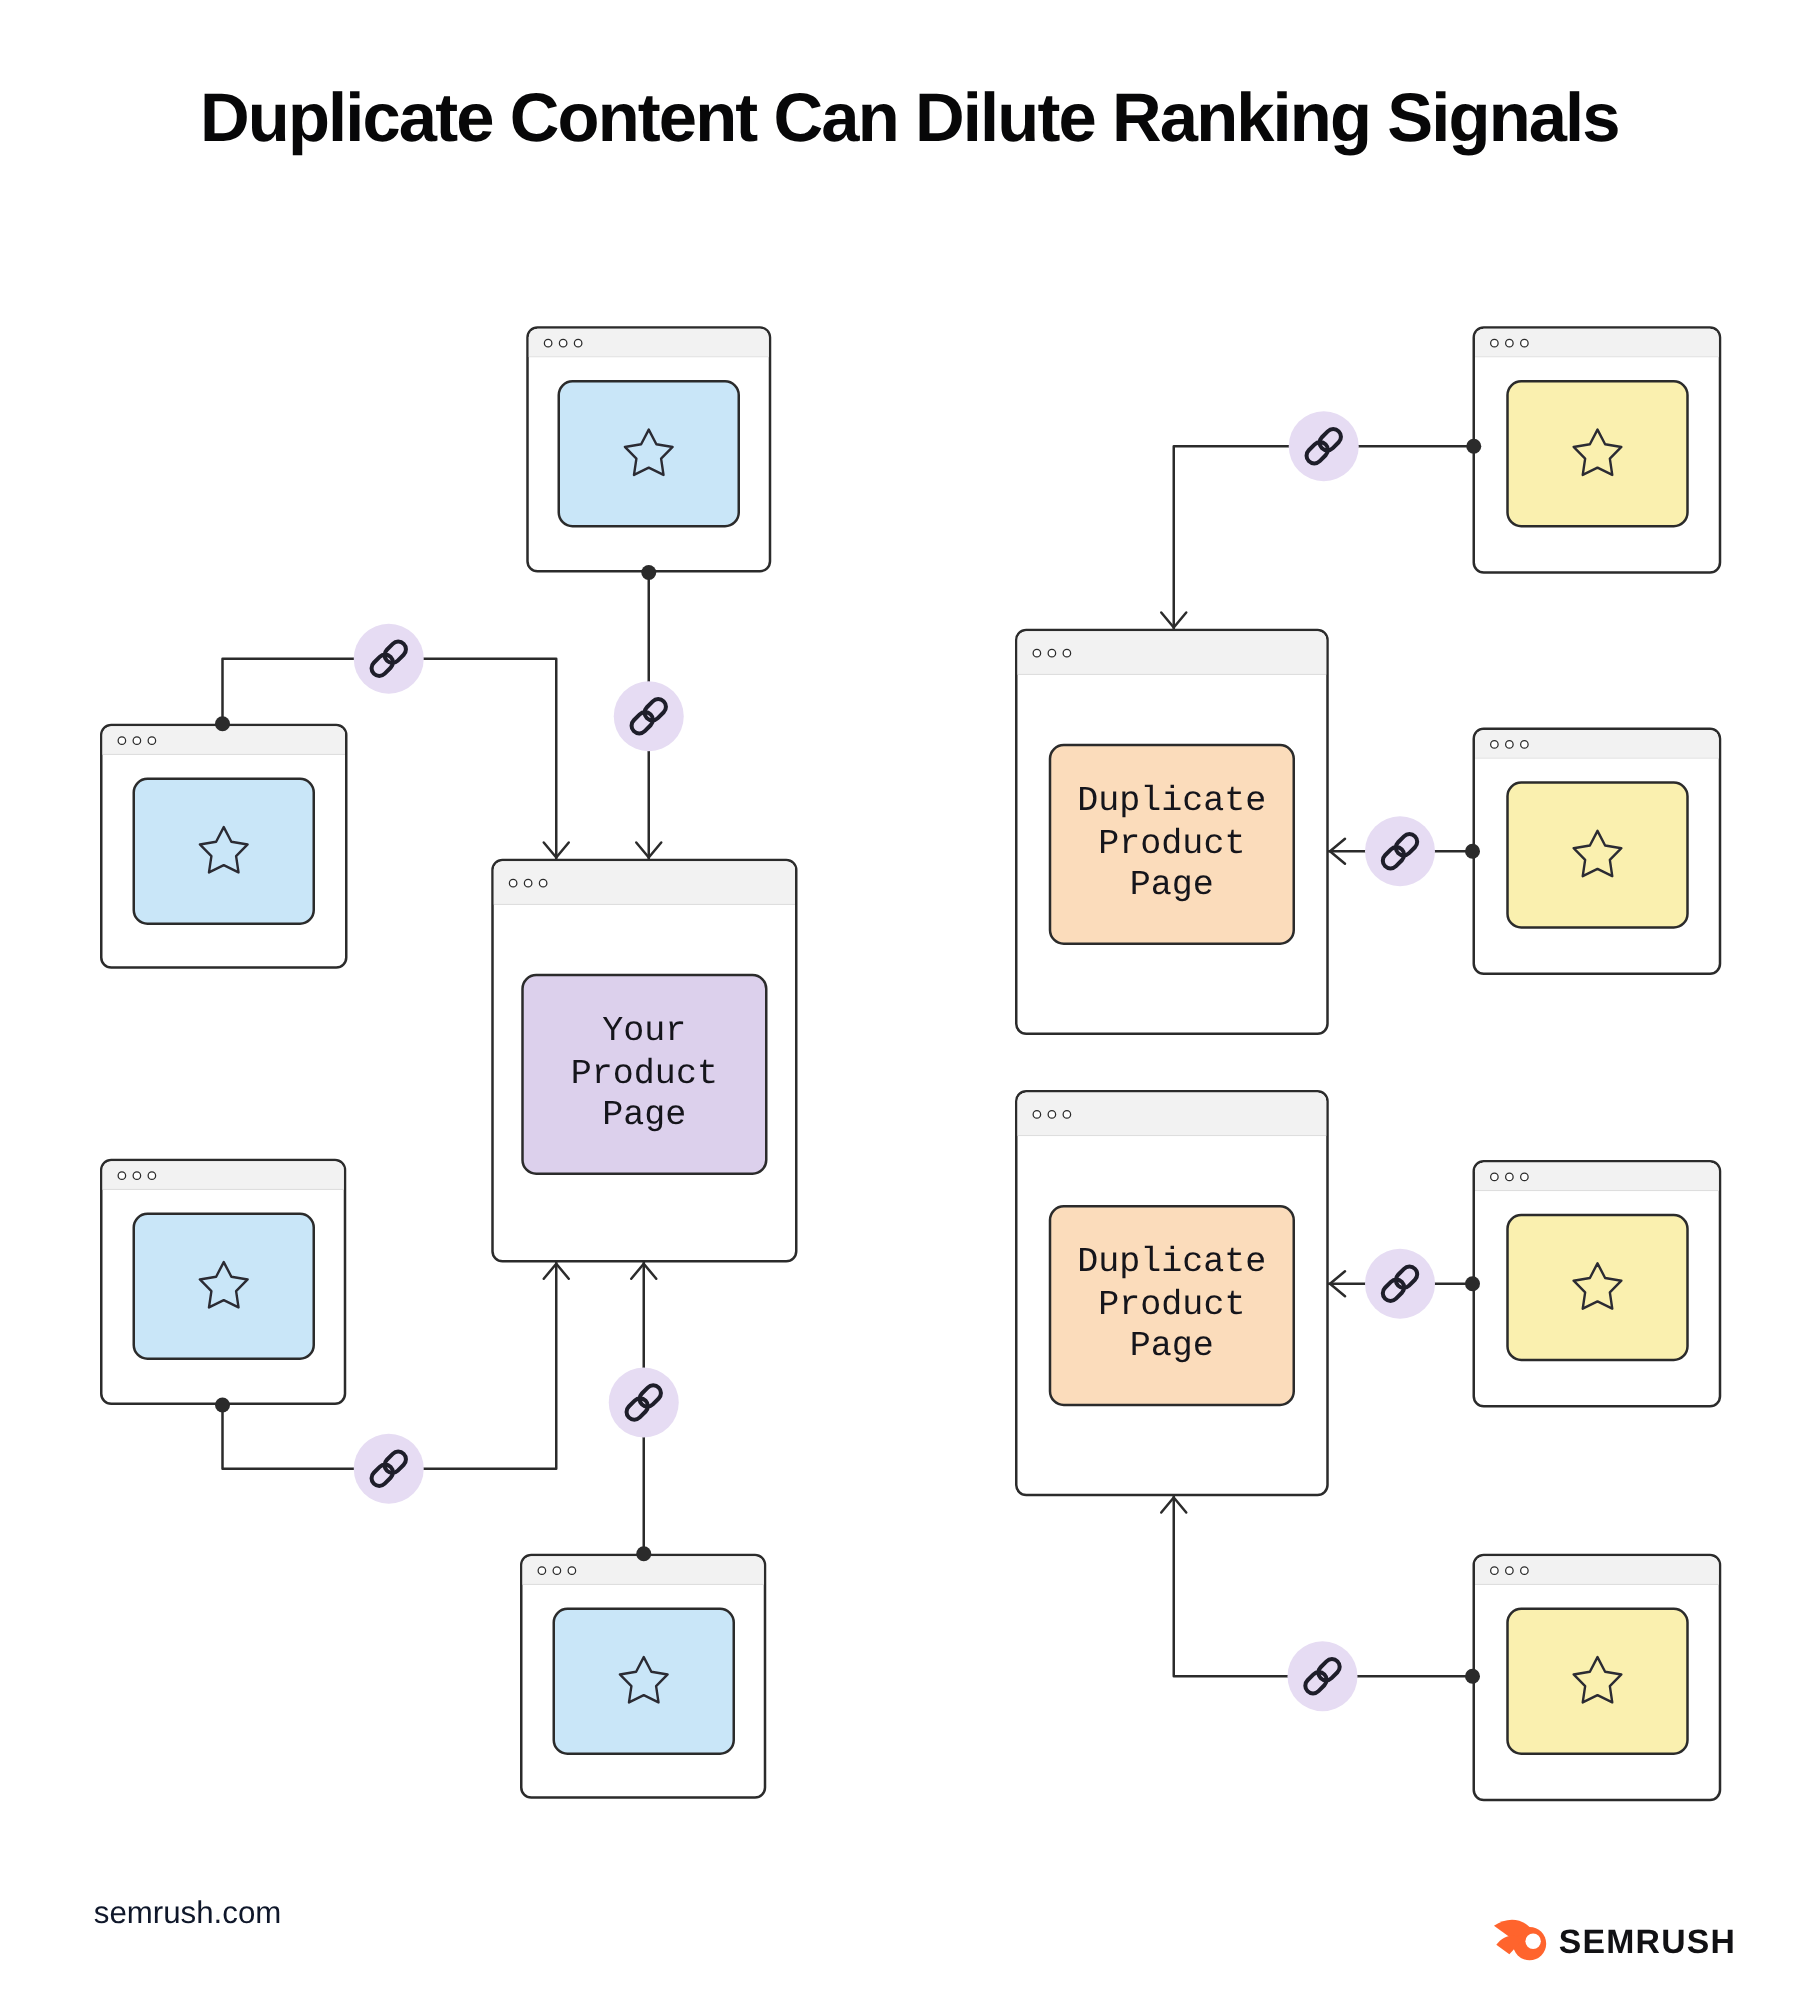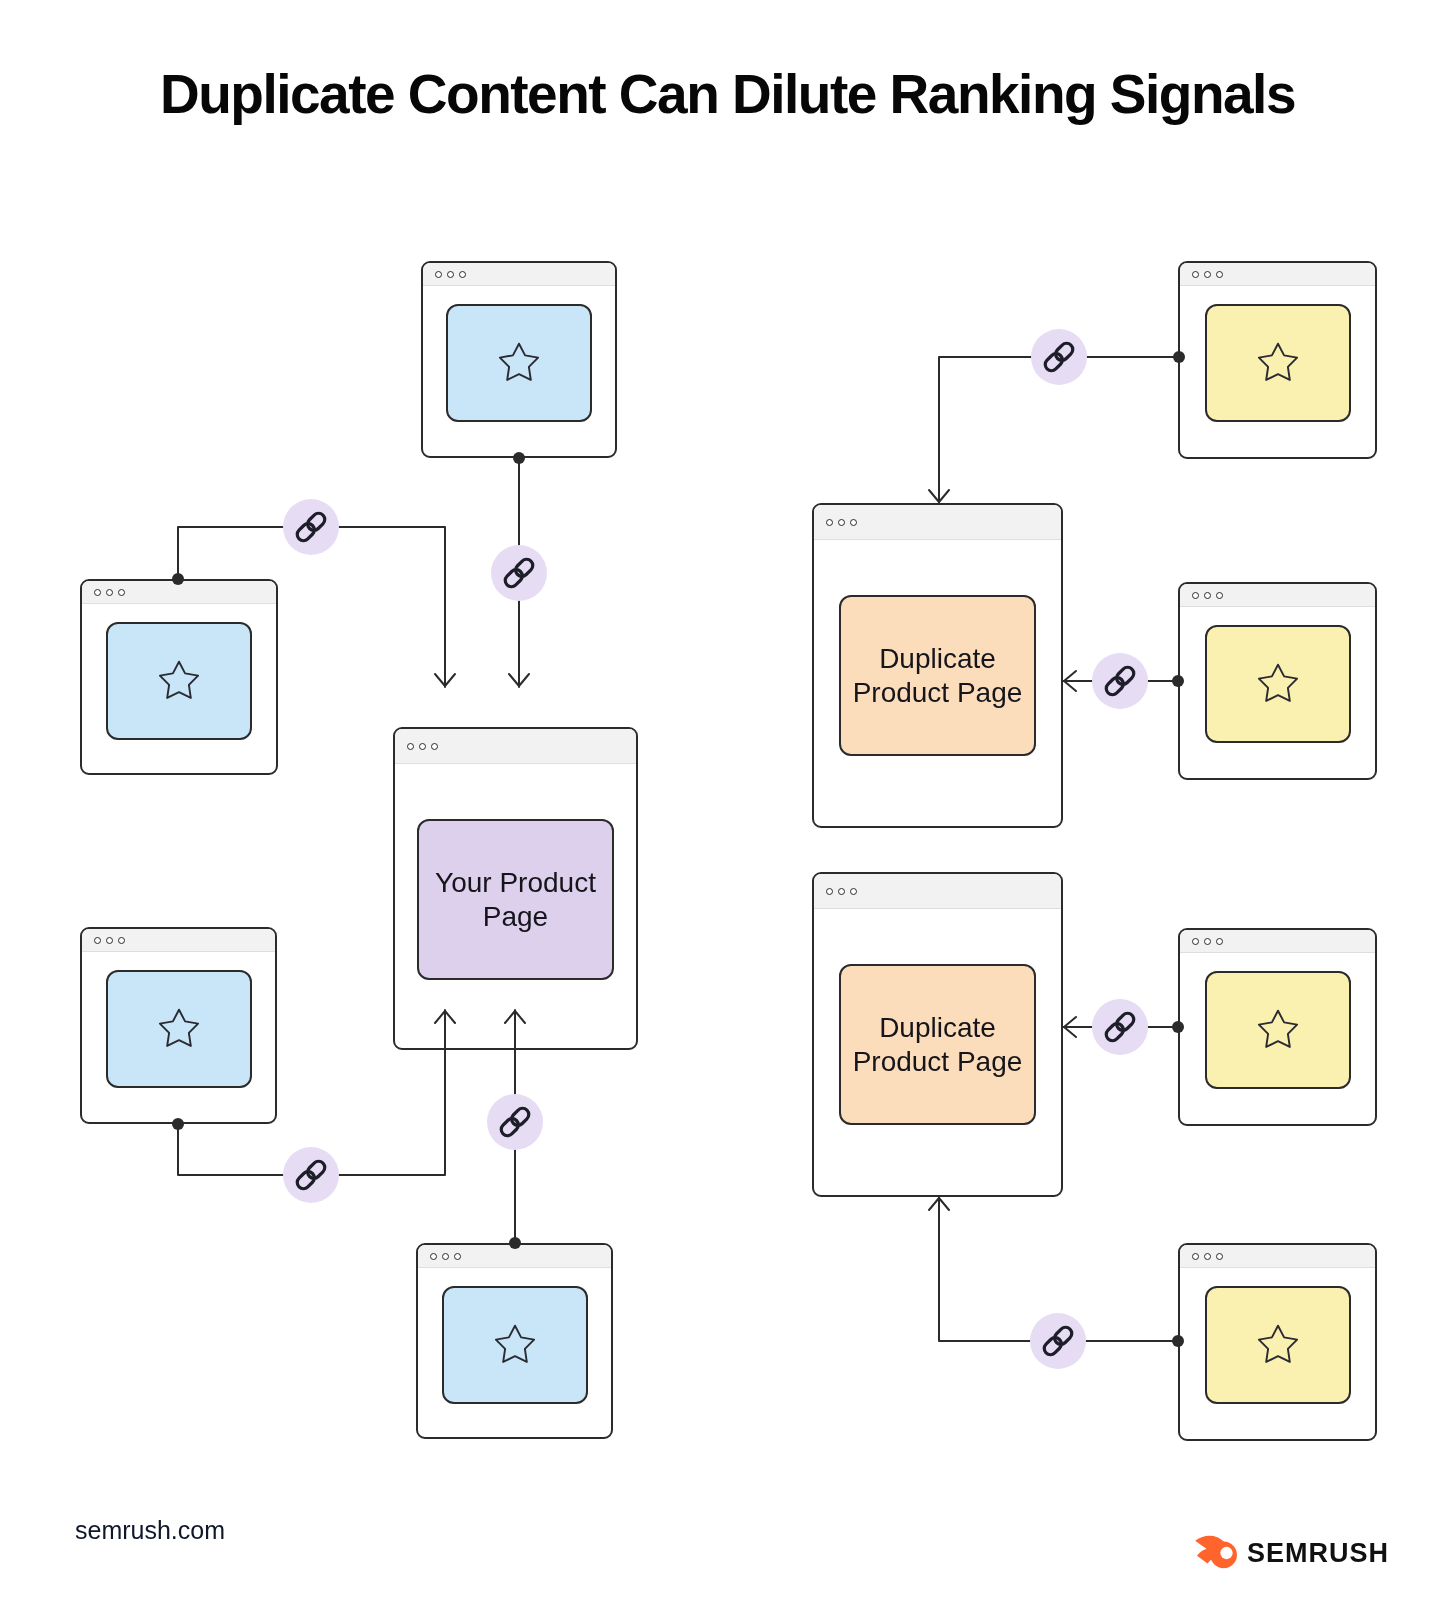--- a/index.html
+++ b/index.html
@@ -22,21 +22,21 @@
   .bar{box-sizing:border-box; display:flex; align-items:center; gap:5px;
     background:var(--header_bar); border-bottom:1px solid #DEDEDE;
     border-radius:7px 7px 0 0; padding-left:12px;}
   .small .bar{height:23px;}
   .large .bar{height:35px;}
   .wdot{width:7px;height:7px;border:1.7px solid var(--ink);border-radius:50%;
     background:#fff;box-sizing:border-box;flex:none;}
   .wbody{position:absolute;left:0;right:0;bottom:0;display:flex;
     align-items:flex-start;justify-content:center;}
   .small .wbody{top:23px;padding-top:18px;}
-  .large .wbody{top:35px;padding-top:55px;}
+  .large .wbody{top:35px;padding-top:55px;font-family:Liberation Mono, monospace;}
   .panel{box-sizing:border-box;border:2px solid var(--ink);border-radius:12px;
     display:flex;align-items:center;justify-content:center;}
   .small .panel{width:146px;height:118px;}
   .large .panel{width:197px;height:161px;}
   .panel.blue{background:var(--blue);} .panel.yellow{background:var(--yellow);}
   .panel.peach{background:var(--peach);} .panel.purple{background:var(--purple);}
   .panel-label{font-size:28px;line-height:1.2;font-weight:500;color:#15151B;
     text-align:center;padding:0 10px;}
   
   svg.overlay{position:absolute;left:0;top:0;pointer-events:none;}
@@ -105,21 +105,21 @@
     </div>
     <div class="wbody">
         <div class="panel blue">
       <svg width="52" height="52" viewBox="0 0 70 70">
             <use href="#star"></use>
           </svg>
     </div>
       </div>
   </div>
 
-  <div class="window large" style="left:393px;top:727px;width:245px;height:323px">
+  <div class="window large" style="left:393px;top:687px;width:245px;height:323px">
     <div class="bar">
       <span class="wdot"></span>
         <span class="wdot"></span>
         <span class="wdot"></span>
     </div>
     <div class="wbody">
         <div class="panel purple">
       <div class="panel-label">Your Product Page</div>
     </div>
       </div>

